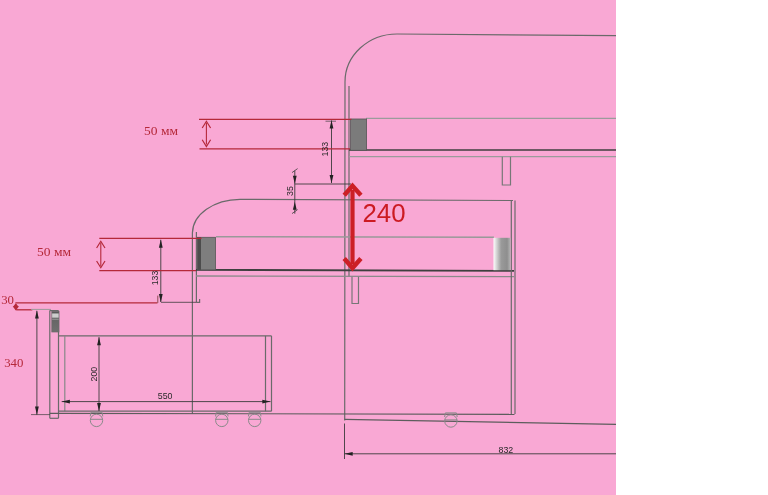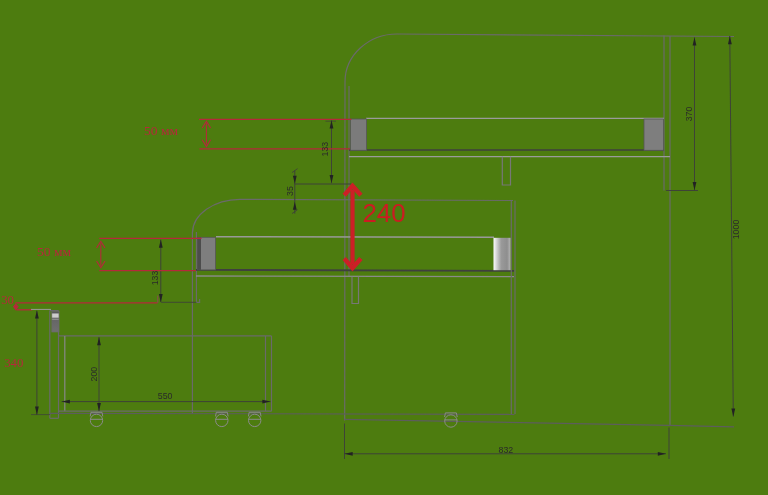--- a/index.html
+++ b/index.html
@@ -1,16 +1,16 @@
 <!DOCTYPE html>
 <html><head>
 <meta charset="utf-8">
 <style>
   html,body{margin:0;padding:0;background:#ffffff;}
-  #wrap{position:relative;width:768px;height:495px;background:#4d7c0f;overflow:hidden;}
+  #wrap{position:relative;width:616px;height:495px;background:#f9a8d4;overflow:hidden;}
   svg{position:absolute;left:0;top:0;}
   .rs{font-family:"Liberation Serif",serif;fill:#b5293a;}
   .bk{font-family:"Liberation Sans",sans-serif;fill:#2a2a2a;}
 </style>
 </head>
 <body>
 <div id="wrap">
 <svg width="768" height="495" viewBox="0 0 768 495" fill="none">
 
   <g stroke="#6a6a6a" stroke-width="1.2">

